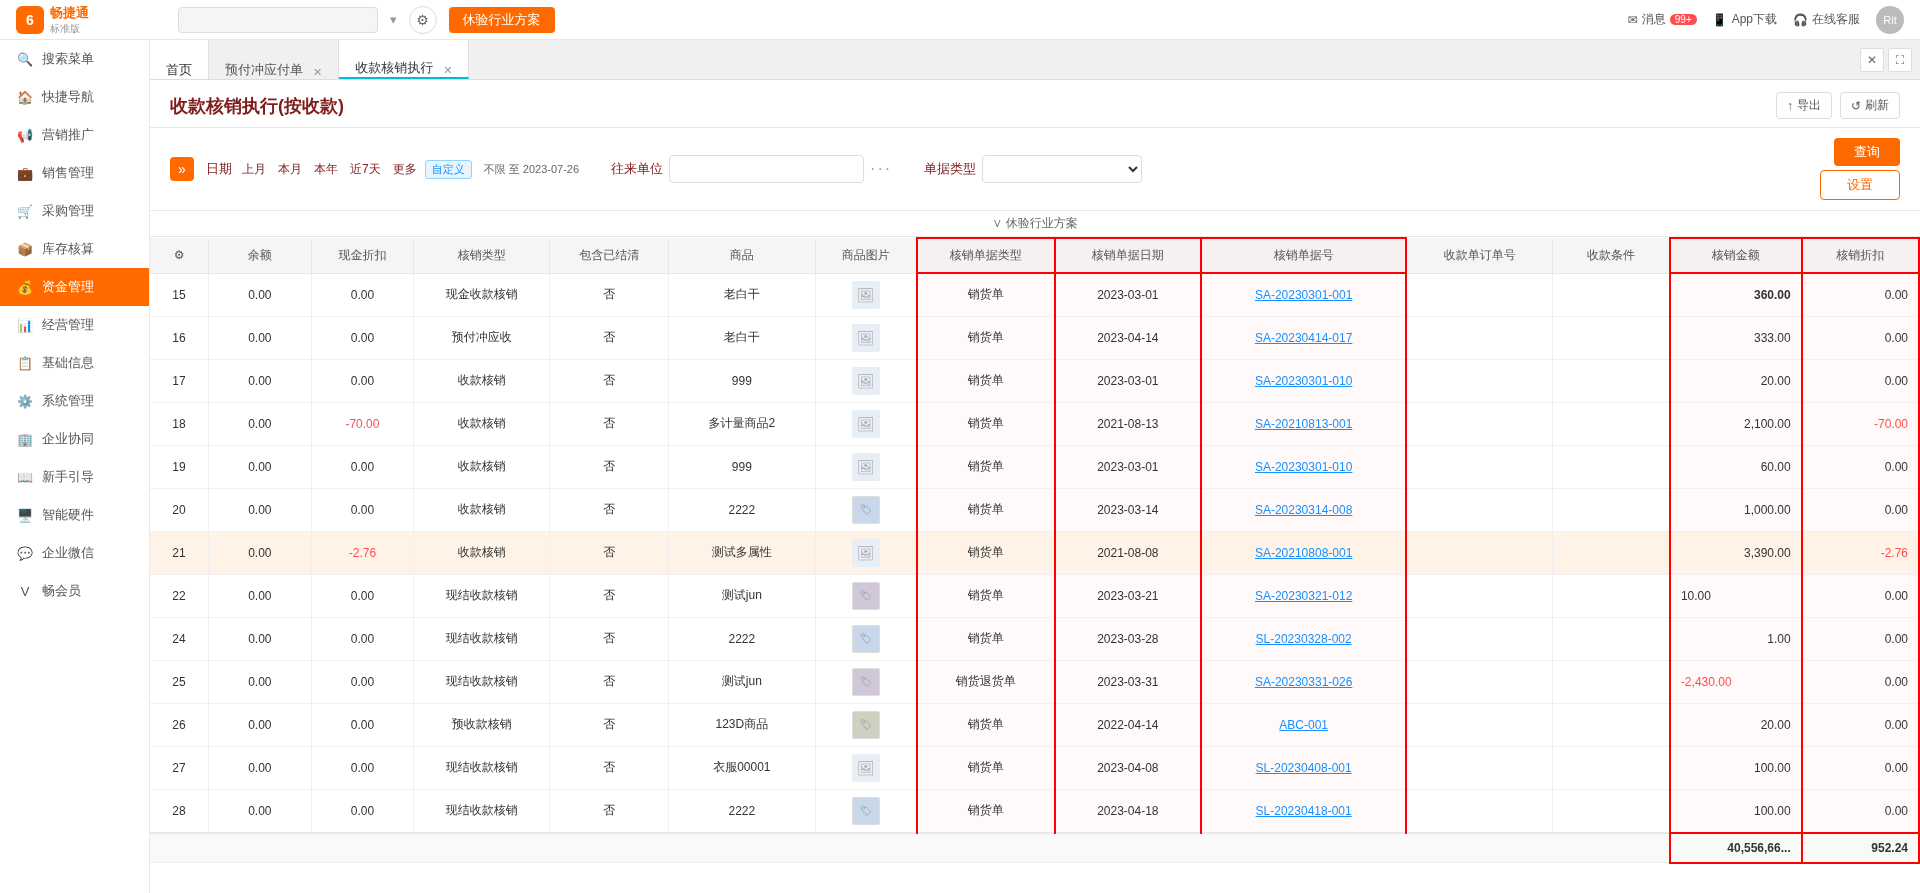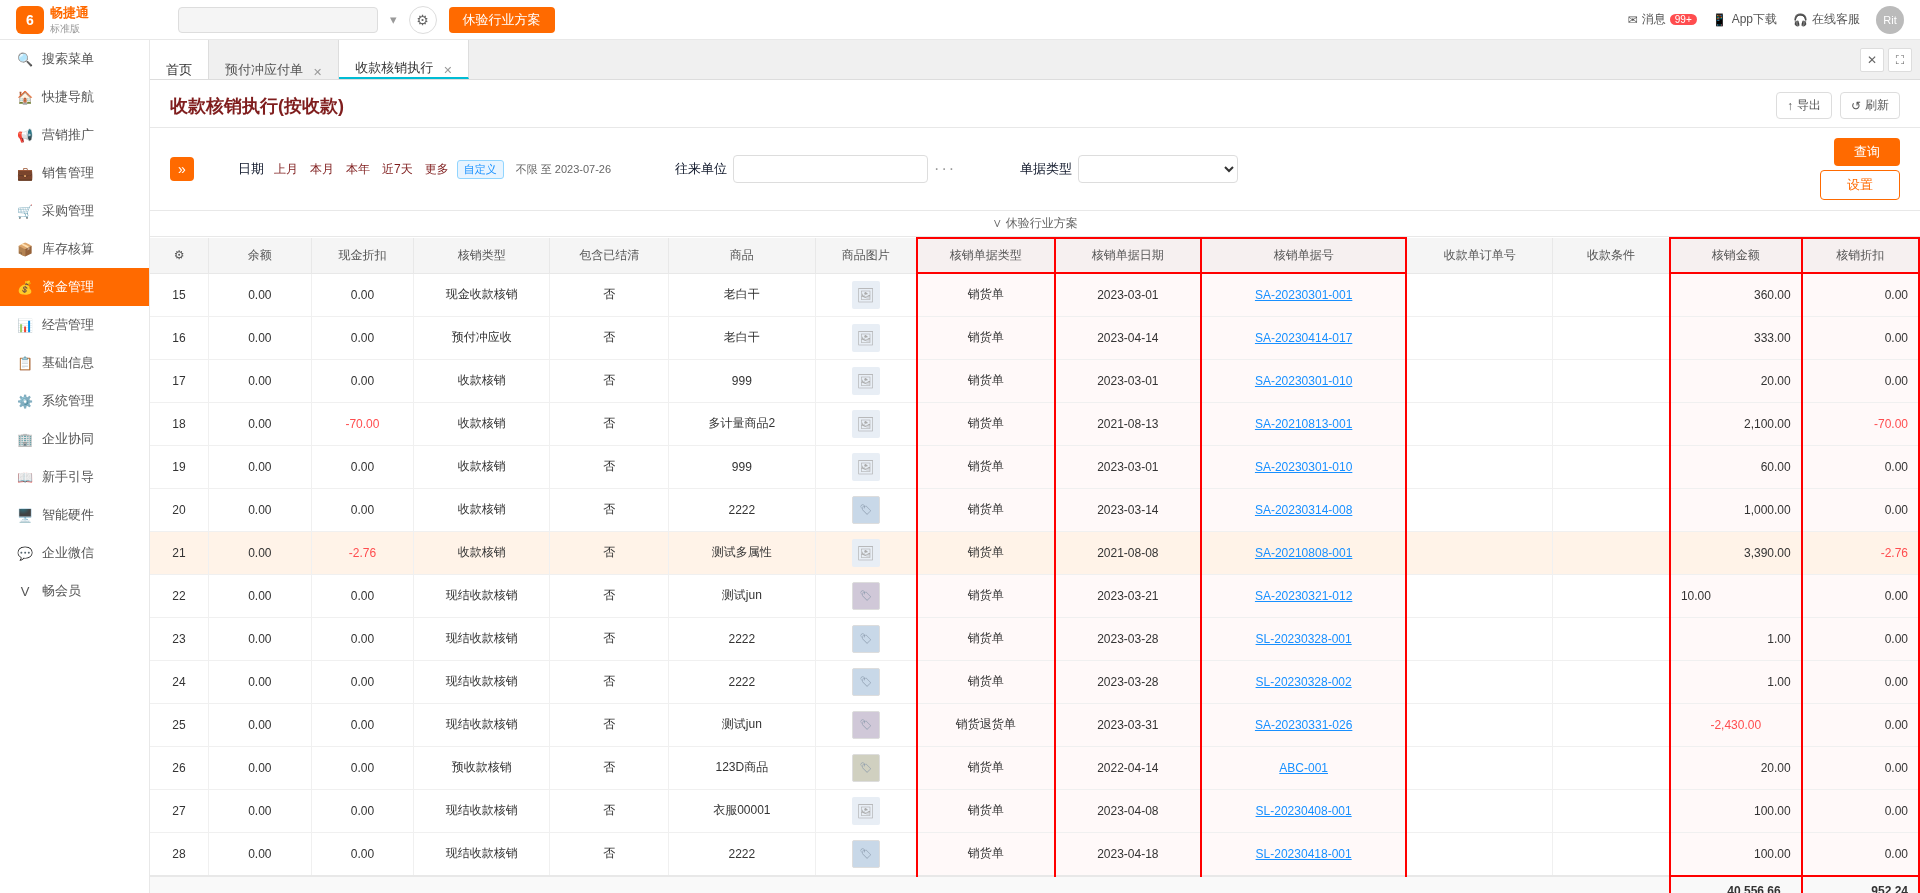--- a/index.html
+++ b/index.html
@@ -39,21 +39,21 @@
     .page-content { flex: 1; overflow: hidden; display: flex; flex-direction: column; background: #f5f5f5; padding: 0; }
     .page-header { background: white; padding: 12px 20px 8px; border-bottom: 1px solid #e8e8e8; display: flex; align-items: center; justify-content: space-between; }
     .page-title { font-size: 18px; font-weight: bold; color: #7f1d1d; }
     .page-actions { display: flex; gap: 8px; align-items: center; }
     .action-btn { display: flex; align-items: center; gap: 4px; padding: 4px 10px; border: 1px solid #ddd; background: white; border-radius: 4px; cursor: pointer; color: #555; font-size: 12px; }
 
     
     .filter-bar { background: white; padding: 10px 20px; border-bottom: 1px solid #e8e8e8; display: flex; align-items: center; gap: 12px; flex-wrap: wrap; }
     .filter-expand-btn { width: 24px; height: 24px; background: #ff6a00; color: white; border: none; border-radius: 4px; display: flex; align-items: center; justify-content: center; cursor: pointer; font-size: 14px; flex-shrink: 0; }
     .filter-item { display: flex; align-items: center; gap: 6px; color: #555; font-size: 13px; }
-    .filter-label { color: #0f172a; white-space: nowrap; margin-left: 32px; }
+    .filter-label { color: #7f1d1d; white-space: nowrap; }
     .filter-dates { display: flex; align-items: center; gap: 4px; font-size: 12px; }
     .filter-date-btn { color: #7f1d1d; cursor: pointer; padding: 2px 4px; }
     .filter-date-custom { background: #e8f4ff; color: #1890ff; border: 1px solid #91d5ff; border-radius: 3px; padding: 1px 6px; font-size: 11px; cursor: pointer; }
     .filter-input { border: 1px solid #ddd; border-radius: 4px; padding: 3px 8px; min-width: 160px; height: 28px; color: #333; }
     .filter-select { border: 1px solid #ddd; border-radius: 4px; padding: 3px 8px; min-width: 160px; height: 28px; color: #333; background: white; }
     .filter-dots { color: #999; letter-spacing: 2px; cursor: pointer; font-size: 16px; }
     .query-btn { background: #ff6a00; color: white; border: none; border-radius: 4px; padding: 5px 20px; font-size: 13px; cursor: pointer; }
     .setting-btn { background: white; color: #ff6a00; border: 1px solid #ff6a00; border-radius: 4px; padding: 5px 26px; font-size: 13px; cursor: pointer; }
     .expand-more { display: flex; align-items: center; justify-content: center; padding: 4px; color: #666; font-size: 12px; cursor: pointer; background: white; border-bottom: 1px solid #e8e8e8; }
 
@@ -283,21 +283,21 @@
       <td class="col-discount ">0.00</td>
       <td class="col-type">现金收款核销</td>
       <td class="col-settled">否</td>
       <td class="col-product">老白干</td>
       <td class="col-img-col"><div class="col-img" style="background:#e8eef5;color:#aaa;font-size:14px;">🖼</div></td>
       <td class="col-writeoff-type" style="border-left:2px solid red;border-right:2px solid red;">销货单</td>
       <td class="col-writeoff-date" style="border-left:2px solid red;border-right:2px solid red;">2023-03-01</td>
       <td class="col-writeoff-no" style="border-left:2px solid red;border-right:2px solid red;"><span class="link-text">SA-20230301-001</span></td>
       <td class="col-receipt-no"></td>
       <td class="col-receipt-cond"></td>
-      <td class="col-amount " style="text-align:right;border-left:2px solid red;border-right:2px solid red;">360.00</td>
+      <td class="col-amount " style="text-align:right;border-left:2px solid red;border-right:2px solid red;font-weight:bold;">360.00</td>
       <td class="col-writeoff-disc " style="text-align:right;border-left:2px solid red;border-right:2px solid red;">0.00</td>
     </tr>
               <tr>
       <td class="col-no">16</td>
       <td class="col-balance">0.00</td>
       <td class="col-discount ">0.00</td>
       <td class="col-type">预付冲应收</td>
       <td class="col-settled">否</td>
       <td class="col-product">老白干</td>
       <td class="col-img-col"><div class="col-img" style="background:#e8eef5;color:#aaa;font-size:14px;">🖼</div></td>
@@ -396,36 +396,20 @@
       <td class="col-type">现结收款核销</td>
       <td class="col-settled">否</td>
       <td class="col-product">测试jun</td>
       <td class="col-img-col"><div class="col-img-product" style="background:#d0c8d8;">🏷</div></td>
       <td class="col-writeoff-type" style="border-left:2px solid red;border-right:2px solid red;">销货单</td>
       <td class="col-writeoff-date" style="border-left:2px solid red;border-right:2px solid red;">2023-03-21</td>
       <td class="col-writeoff-no" style="border-left:2px solid red;border-right:2px solid red;"><span class="link-text">SA-20230321-012</span></td>
       <td class="col-receipt-no"></td>
       <td class="col-receipt-cond"></td>
       <td class="col-amount " style="text-align:left;border-left:2px solid red;border-right:2px solid red;">10.00</td>
-      <td class="col-writeoff-disc " style="text-align:right;border-left:2px solid red;border-right:2px solid red;">0.00</td>
-    </tr>
-              <tr>
-      <td class="col-no">23</td>
-      <td class="col-balance">0.00</td>
-      <td class="col-discount ">0.00</td>
-      <td class="col-type">现结收款核销</td>
-      <td class="col-settled">否</td>
-      <td class="col-product">2222</td>
-      <td class="col-img-col"><div class="col-img-product" style="background:#c8d8e8;">🏷</div></td>
-      <td class="col-writeoff-type" style="border-left:2px solid red;border-right:2px solid red;">销货单</td>
-      <td class="col-writeoff-date" style="border-left:2px solid red;border-right:2px solid red;">2023-03-28</td>
-      <td class="col-writeoff-no" style="border-left:2px solid red;border-right:2px solid red;"><span class="link-text">SL-20230328-001</span></td>
-      <td class="col-receipt-no"></td>
-      <td class="col-receipt-cond"></td>
-      <td class="col-amount " style="text-align:right;border-left:2px solid red;border-right:2px solid red;">1.00</td>
       <td class="col-writeoff-disc " style="text-align:right;border-left:2px solid red;border-right:2px solid red;">0.00</td>
     </tr>
               <tr>
       <td class="col-no">24</td>
       <td class="col-balance">0.00</td>
       <td class="col-discount ">0.00</td>
       <td class="col-type">现结收款核销</td>
       <td class="col-settled">否</td>
       <td class="col-product">2222</td>
       <td class="col-img-col"><div class="col-img-product" style="background:#c8d8e8;">🏷</div></td>
@@ -443,21 +427,21 @@
       <td class="col-discount ">0.00</td>
       <td class="col-type">现结收款核销</td>
       <td class="col-settled">否</td>
       <td class="col-product">测试jun</td>
       <td class="col-img-col"><div class="col-img-product" style="background:#d0c8d8;">🏷</div></td>
       <td class="col-writeoff-type" style="border-left:2px solid red;border-right:2px solid red;">销货退货单</td>
       <td class="col-writeoff-date" style="border-left:2px solid red;border-right:2px solid red;">2023-03-31</td>
       <td class="col-writeoff-no" style="border-left:2px solid red;border-right:2px solid red;"><span class="link-text">SA-20230331-026</span></td>
       <td class="col-receipt-no"></td>
       <td class="col-receipt-cond"></td>
-      <td class="col-amount negative" style="text-align:center;border-left:2px solid red;border-right:2px solid red;">-2,430.00</td>
+      <td class="col-amount negative" style="text-align:left;border-left:2px solid red;border-right:2px solid red;">-2,430.00</td>
       <td class="col-writeoff-disc " style="text-align:right;border-left:2px solid red;border-right:2px solid red;">0.00</td>
     </tr>
               <tr>
       <td class="col-no">26</td>
       <td class="col-balance">0.00</td>
       <td class="col-discount ">0.00</td>
       <td class="col-type">预收款核销</td>
       <td class="col-settled">否</td>
       <td class="col-product">123D商品</td>
       <td class="col-img-col"><div class="col-img-product" style="background:#d0d0c0;">🏷</div></td>

